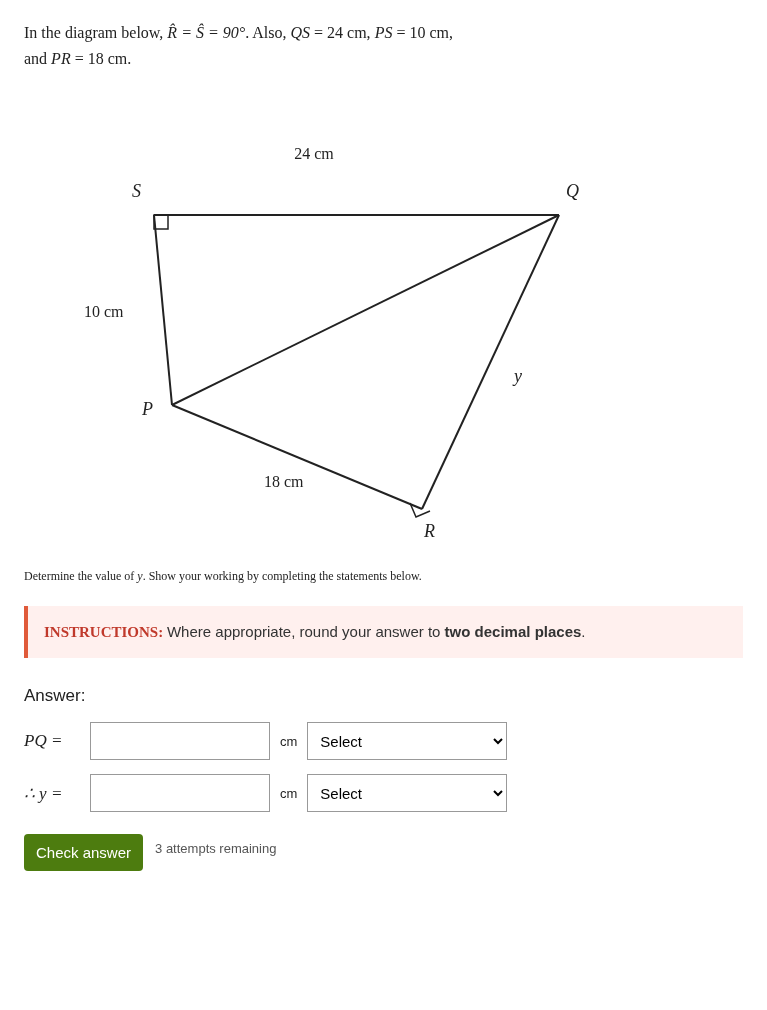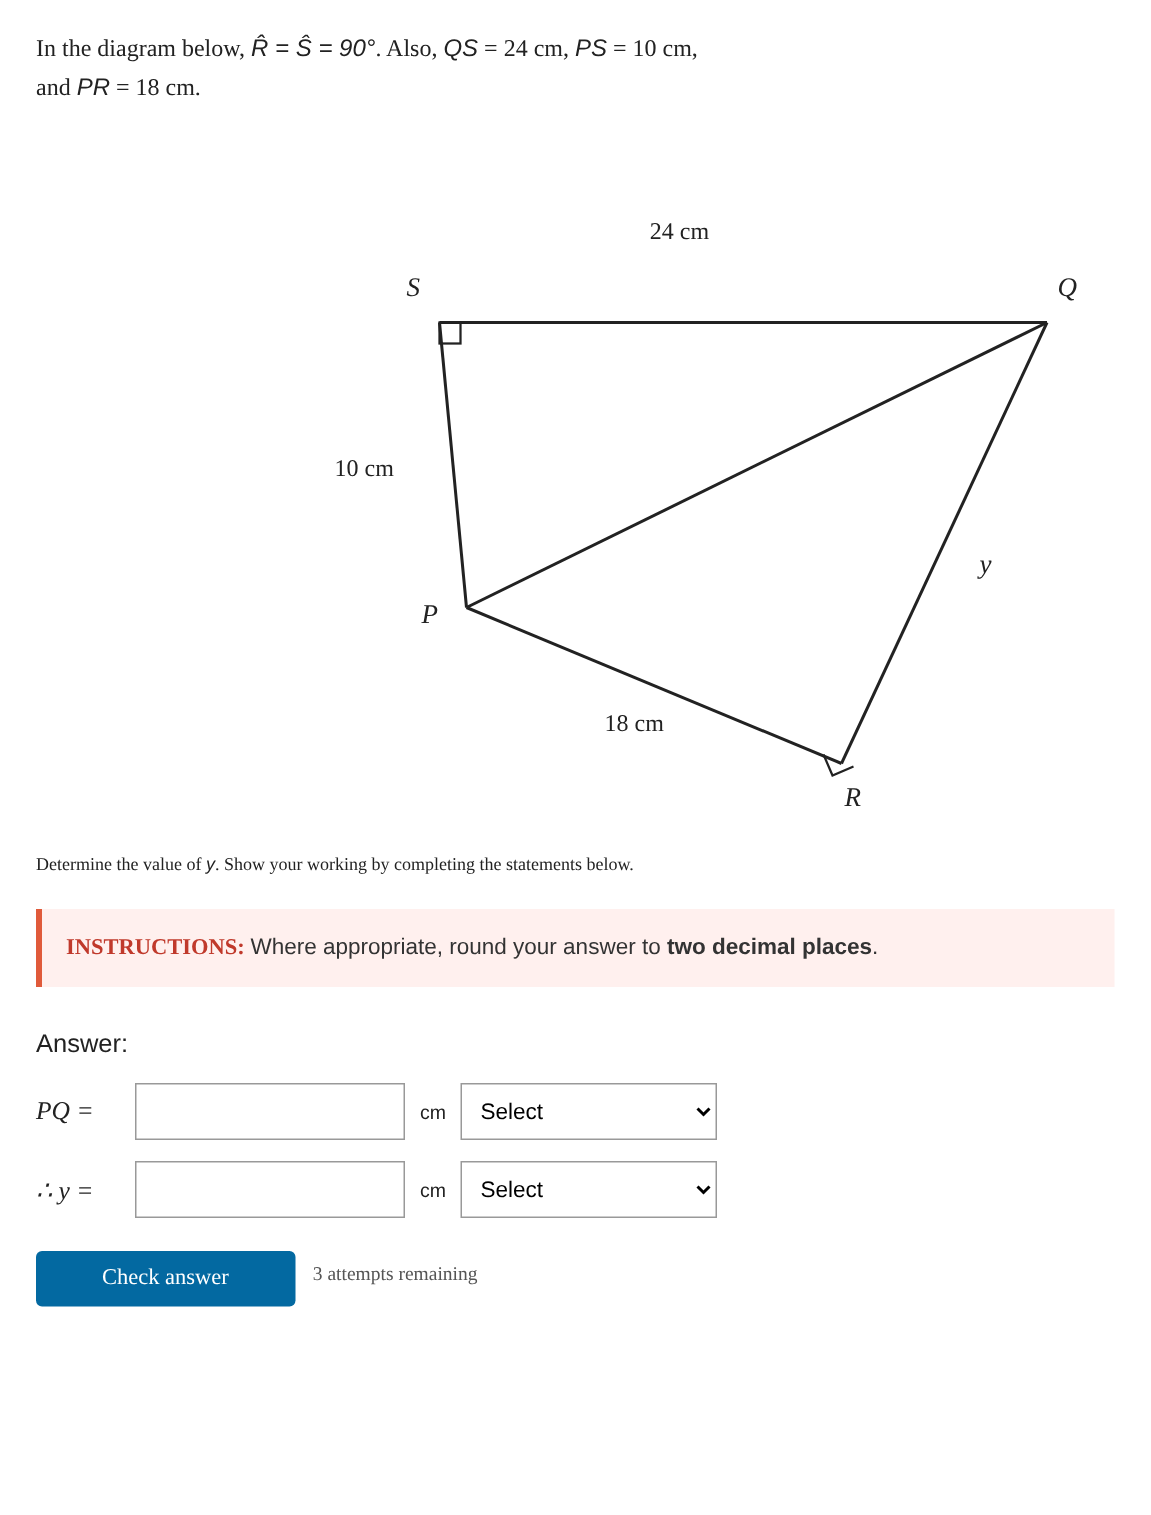--- a/index.html
+++ b/index.html
@@ -12,21 +12,21 @@
       min-height: 1010px;
       padding: 20px 24px;
     }
     .problem-text {
       font-size: 16px;
       line-height: 1.6;
       margin-bottom: 16px;
     }
     .diagram-container {
       display: flex;
-      justify-content: flex-end;
+      justify-content: flex-start;
       margin: 10px 0 20px 0;
       position: relative;
     }
     .diagram-svg {
       display: block;
     }
     .determine-text {
       font-size: 12px;
       line-height: 1.6;
       margin-bottom: 20px;
@@ -84,53 +84,53 @@
     .unit-label {
       font-size: 13px;
       margin: 0 4px;
       font-family: Arial, sans-serif;
     }
     .select-dropdown {
       border: 1px solid #999;
       padding: 6px 8px;
       font-size: 15px;
       height: 38px;
-      width: 171px;
+      width: 200px;
       background: #fff;
       cursor: pointer;
       appearance: auto;
     }
     .check-btn {
-      background: #0369a1;
+      background: #4d7c0f;
       color: #fff;
       border: none;
-      padding: 10px 44px;
-      font-size: 15px;
-      font-family: Liberation Serif, serif;
+      padding: 10px 12px;
+      font-size: 15px;
+      font-family: Liberation Sans, sans-serif;
       cursor: pointer;
       border-radius: 4px;
       margin-top: 8px;
     }
     .attempts-text {
       font-size: 13px;
       color: #555;
       margin-left: 12px;
-      font-family: Liberation Serif, serif;
+      font-family: Liberation Sans, sans-serif;
       vertical-align: middle;
       text-align: right;
     }
     .bottom-row {
       display: flex;
       align-items: center;
       margin-top: 10px;
     }
     
     .math {
       font-style: italic;
-      font-family: Liberation Sans, sans-serif;
+      font-family: Liberation Serif, serif;
     }
   </style>
 </head>
 <body>
 
 <div class="problem-text">
   In the diagram below, <span class="math"><span style="position:relative;display:inline-block;">R̂</span> = <span>Ŝ</span> = 90°</span>. Also, <span class="math">QS</span> = 24 cm, <span class="math">PS</span> = 10 cm,<br>
   and <span class="math">PR</span> = 18 cm.
 </div>
 

